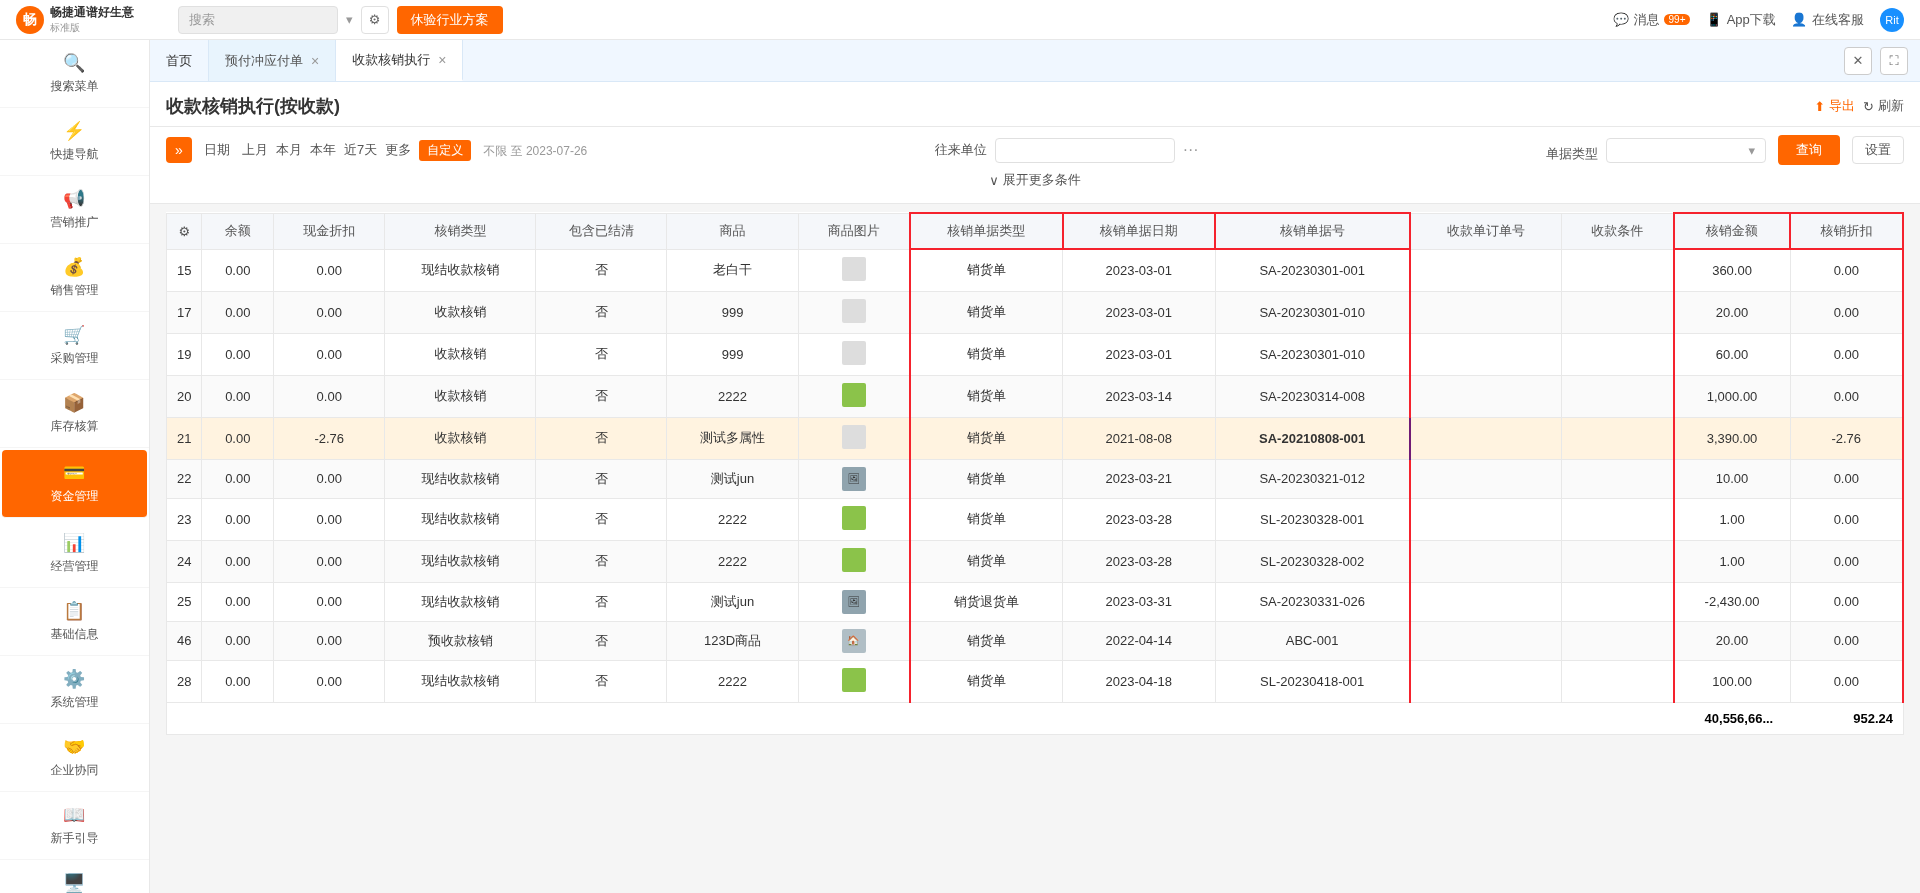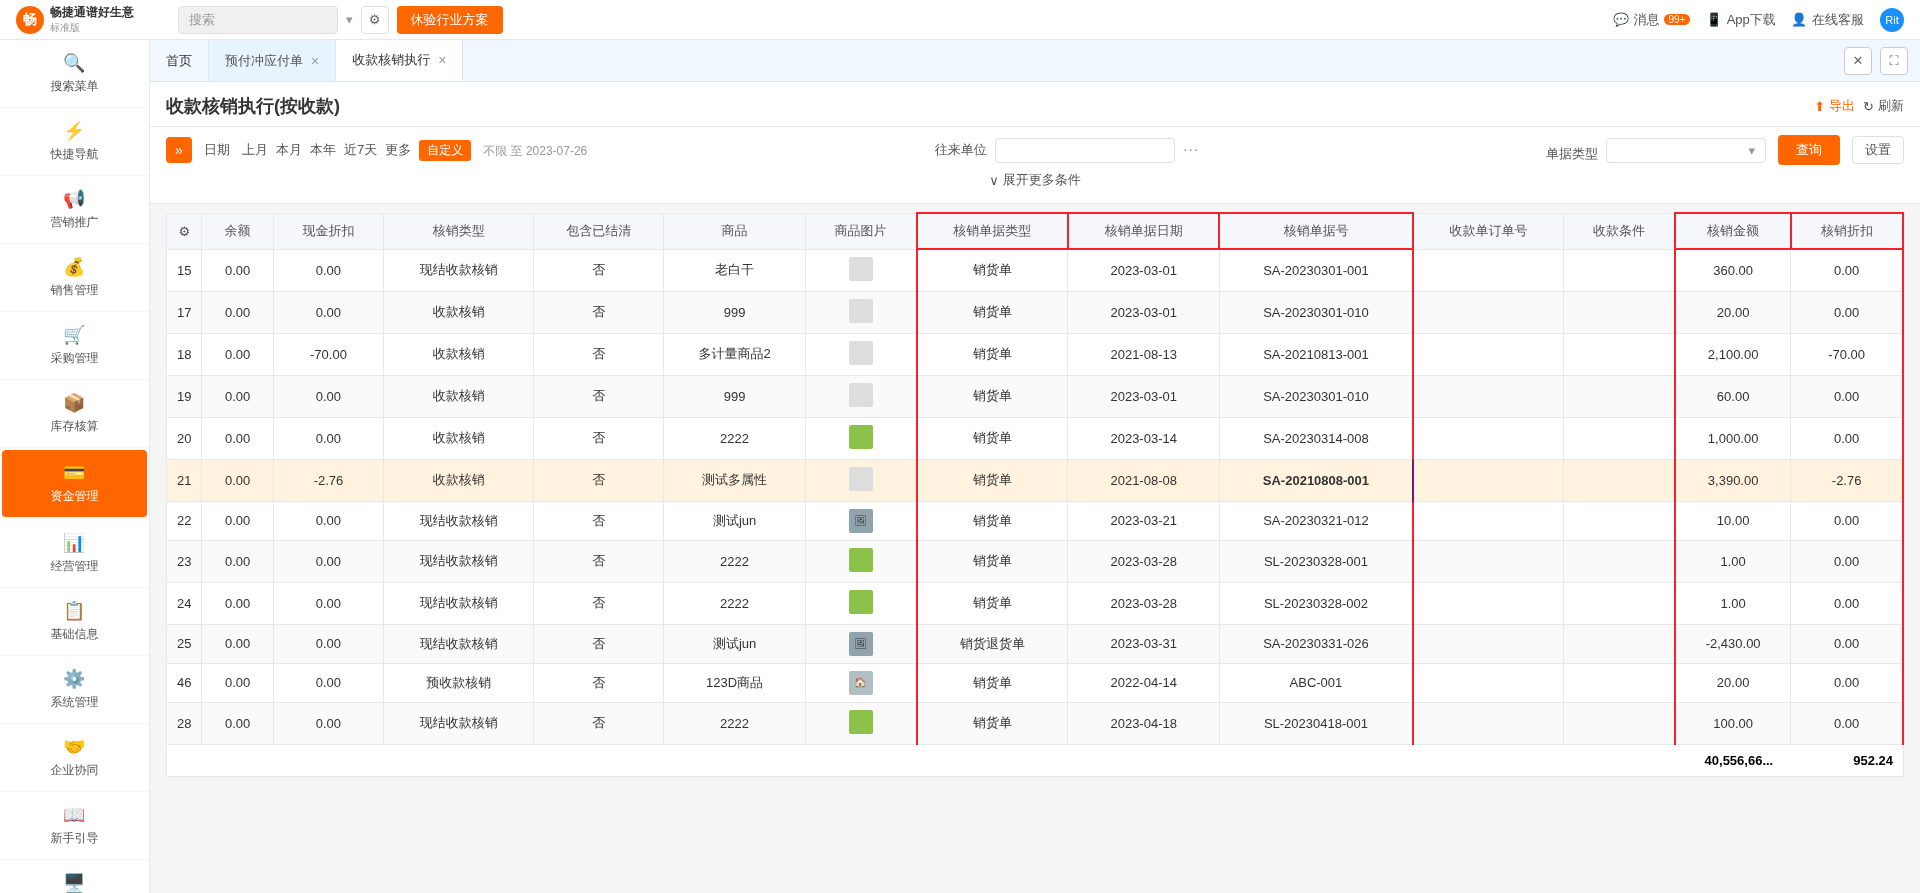--- a/index.html
+++ b/index.html
@@ -302,36 +302,20 @@
       <td><span style="display:inline-block;width:24px;height:24px;background:#ddd;border-radius:2px;"></span></td>
       <td style="border-left: 2px solid #f5222d; border-right: 1px solid #e8e8e8;">销货单</td>
       <td>2023-03-01</td>
       <td class="link-cell" style="border-right: 2px solid #f5222d;">SA-20230301-010</td>
       <td></td>
       <td></td>
       <td style="border-left: 2px solid #f5222d;">20.00</td>
       <td style="border-right: 2px solid #f5222d;">0.00</td>
     </tr>
               <tr>
-      <td>18</td>
-      <td>0.00</td>
-      <td class="red-text">-70.00</td>
-      <td>收款核销</td>
-      <td>否</td>
-      <td>多计量商品2</td>
-      <td><span style="display:inline-block;width:24px;height:24px;background:#ddd;border-radius:2px;"></span></td>
-      <td style="border-left: 2px solid #f5222d; border-right: 1px solid #e8e8e8;">销货单</td>
-      <td>2021-08-13</td>
-      <td class="link-cell" style="border-right: 2px solid #f5222d;">SA-20210813-001</td>
-      <td></td>
-      <td></td>
-      <td style="border-left: 2px solid #f5222d;">2,100.00</td>
-      <td style="border-right: 2px solid #f5222d;" class="red-text">-70.00</td>
-    </tr>
-              <tr>
       <td>19</td>
       <td>0.00</td>
       <td>0.00</td>
       <td>收款核销</td>
       <td>否</td>
       <td>999</td>
       <td><span style="display:inline-block;width:24px;height:24px;background:#ddd;border-radius:2px;"></span></td>
       <td style="border-left: 2px solid #f5222d; border-right: 1px solid #e8e8e8;">销货单</td>
       <td>2023-03-01</td>
       <td class="link-cell" style="border-right: 2px solid #f5222d;">SA-20230301-010</td>

